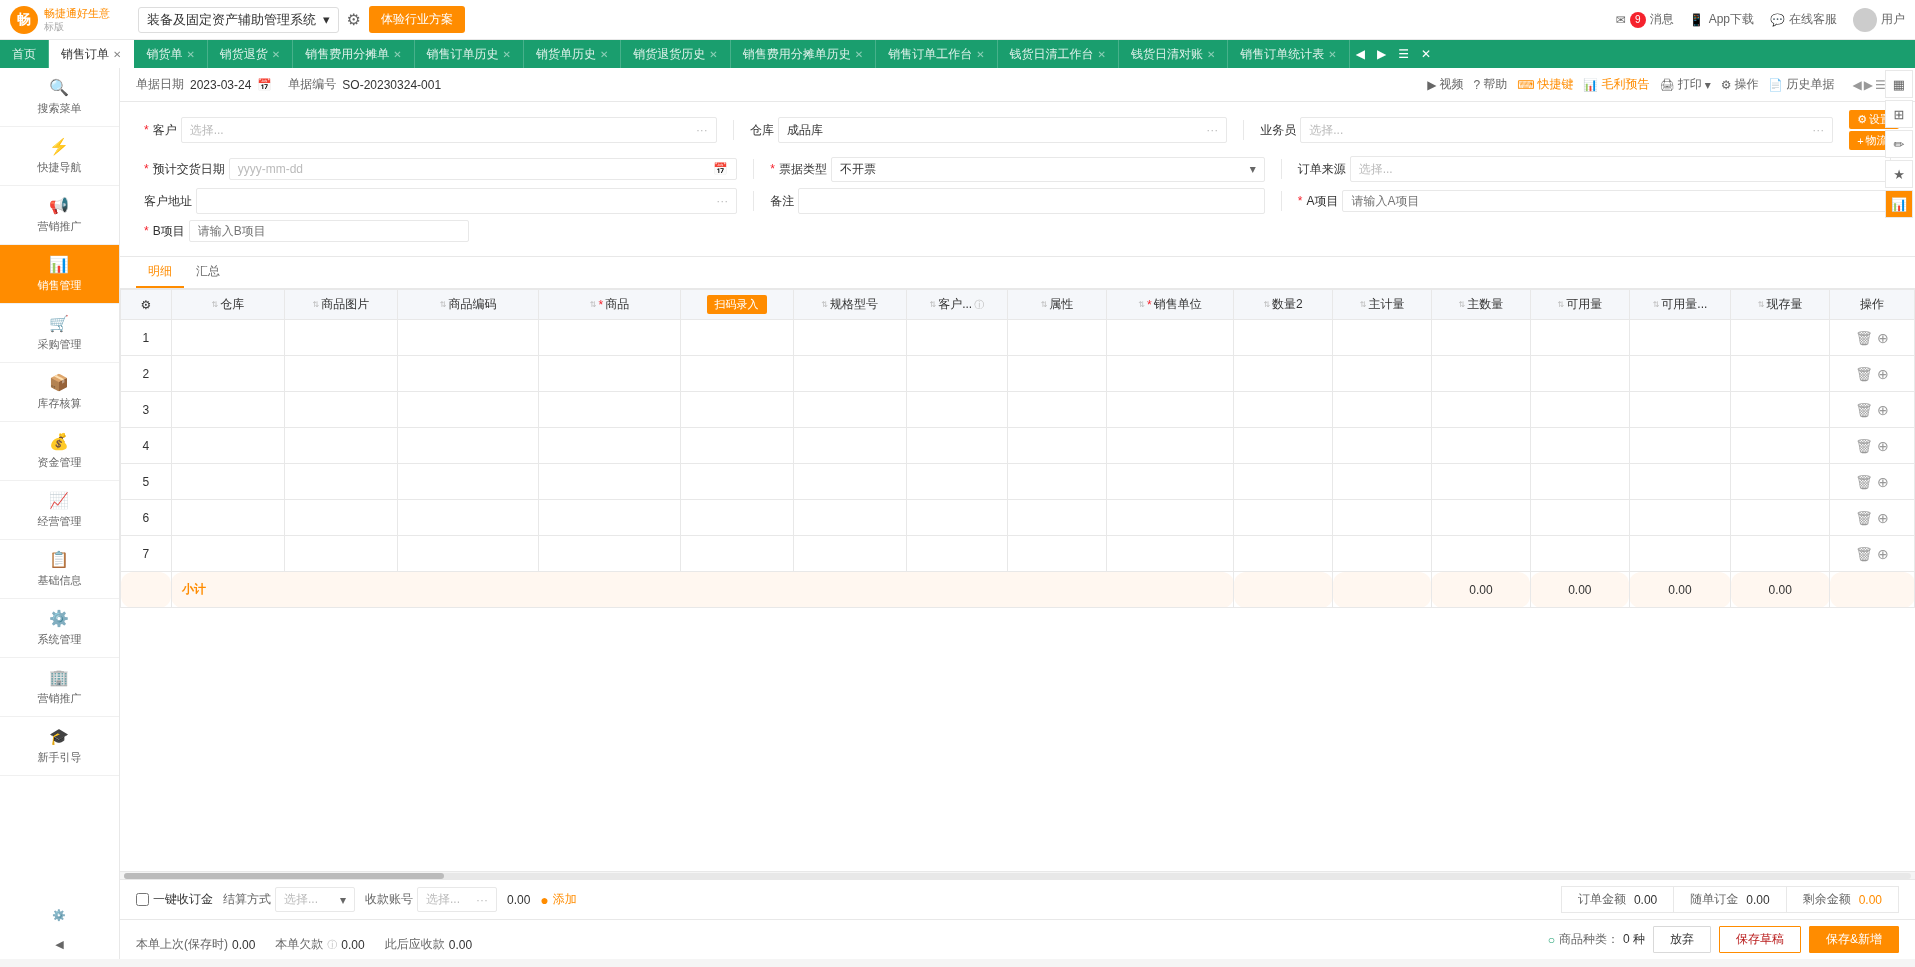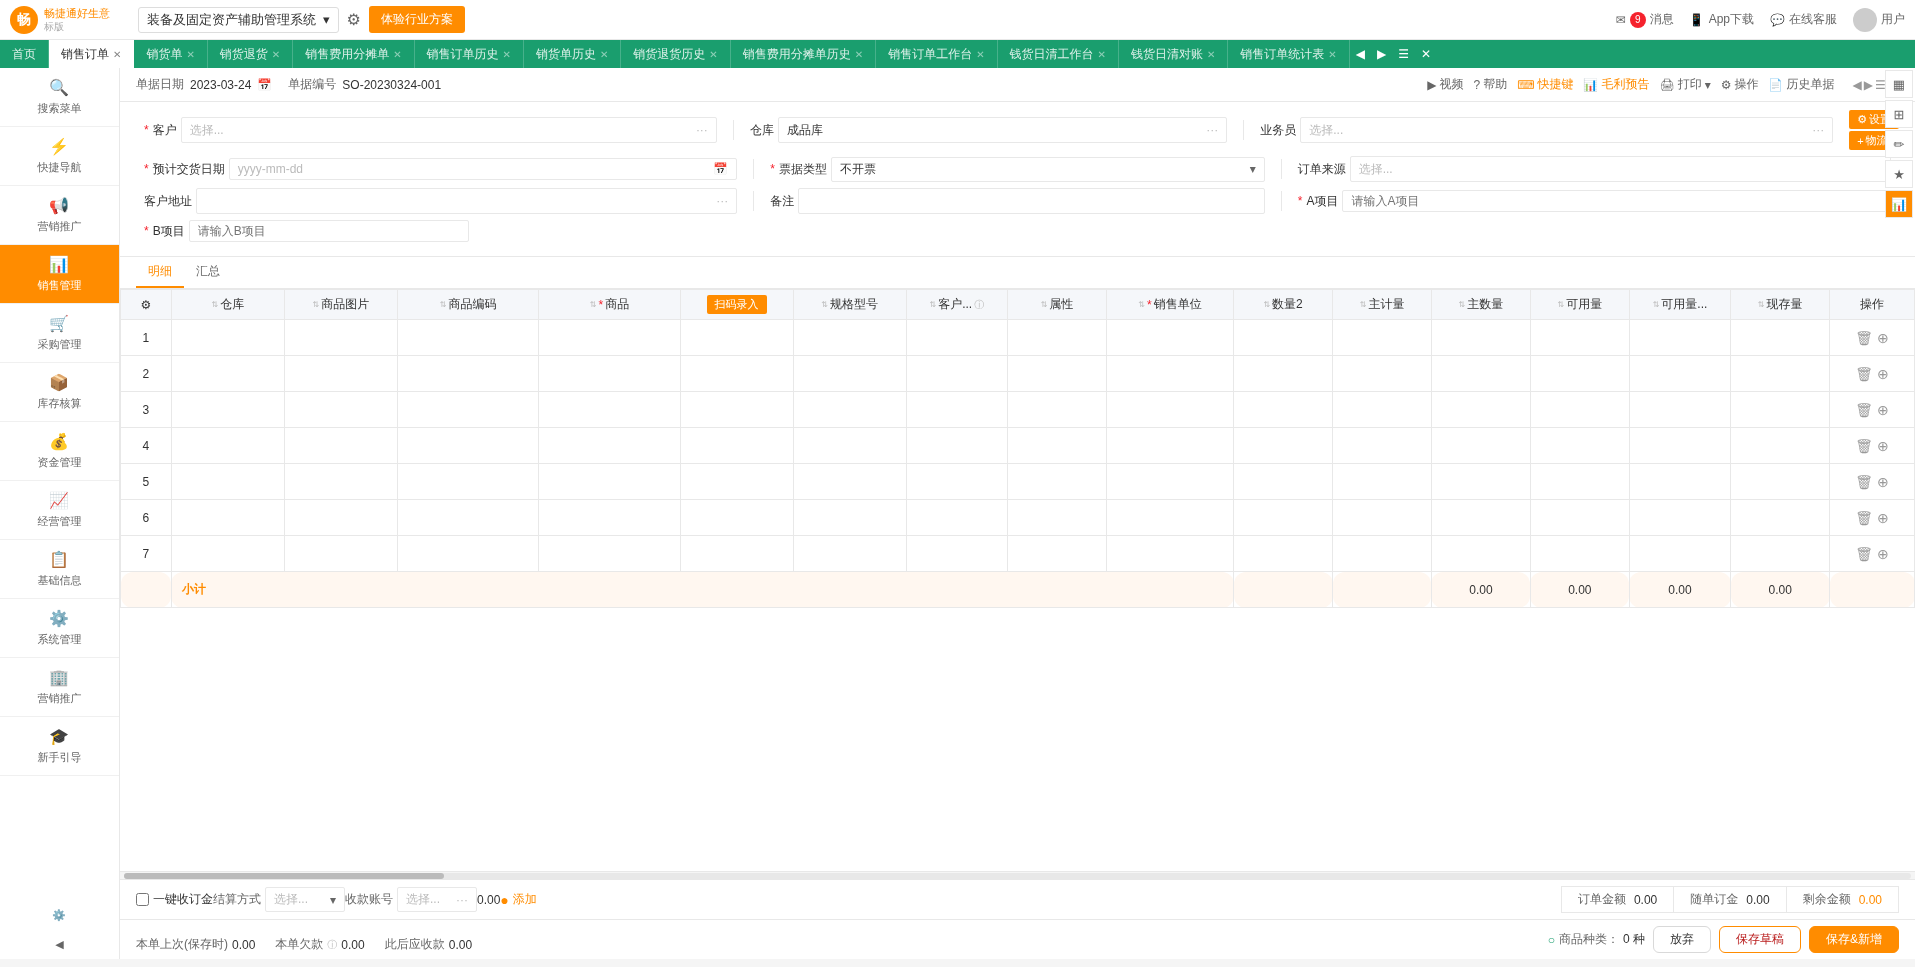--- a/index.html
+++ b/index.html
@@ -72,21 +72,21 @@
     
     .scroll-bar-area { height: 8px; background: #f5f5f5; border-top: 1px solid #e8e8e8; display: flex; align-items: center; padding: 0 4px; }
     .scroll-bar-track { flex: 1; height: 6px; background: #e8e8e8; border-radius: 3px; position: relative; }
     .scroll-bar-thumb { width: 320px; height: 6px; background: #bbb; border-radius: 3px; cursor: pointer; }
 
     
     .page-footer { background: #fff; border-top: 1px solid #e8e8e8; padding: 6px 16px; display: flex; align-items: flex-end; gap: 20px; font-size: 12px; }
     .footer-item { display: flex; align-items: center; gap: 4px; color: #666; }
     .footer-value { color: #333; }
     .footer-right { margin-left: auto; display: flex; align-items: center; gap: 8px; }
-    .footer-btn { border: 1px solid #d9d9d9; background: #fff; padding: 4px 16px; border-radius: 6px; cursor: pointer; font-size: 12px; color: #333; }
+    .footer-btn { border: 1px solid #d9d9d9; background: #fff; padding: 4px 16px; border-radius: 1px; cursor: pointer; font-size: 12px; color: #333; }
     .footer-btn.orange-outline { background: #fff; color: #b91c1c; border-color: #ff8c00; }
     .footer-btn.save-new { background: #ff8c00; color: white; border-color: #ff8c00; }
 
     .content-wrapper { flex: 1; display: flex; flex-direction: column; overflow: hidden; position: relative; }
 
     .right-side-icons { position: absolute; right: 0; top: 0; display: flex; flex-direction: column; gap: 2px; padding: 2px; z-index: 10; }
     .side-icon-btn { width: 28px; height: 28px; background: #fff; border: 1px solid #e8e8e8; display: flex; align-items: center; justify-content: center; cursor: pointer; font-size: 13px; color: #666; }
 
     .form-section { background: #fff; padding: 8px 16px; }
     .form-section-row { display: flex; align-items: flex-start; gap: 0; margin-bottom: 6px; }
@@ -613,21 +613,21 @@
         </tbody>
       </table>
     </div>
 
     <div class="scroll-bar-area">
       <div class="scroll-bar-track">
         <div class="scroll-bar-thumb"></div>
       </div>
     </div>
 
-    <div style="background:#fff;border-top:1px solid #e8e8e8;display:flex;align-items:center;padding:6px 16px;">
+    <div style="background:#fff;border-top:1px solid #e8e8e8;display:flex;align-items:center;padding:6px 16px;gap:10px;">
       <div style="display:flex;align-items:center;gap:4px;">
         <input type="checkbox" style="">
         <span style="font-size:12px;color:#333;">一键收订金</span>
       </div>
       <div style="display:flex;align-items:center;gap:4px;">
         <span style="font-size:12px;color:#666;">结算方式</span>
         <div style="display:flex;align-items:center;border:1px solid #e8e8e8;border-radius:2px;padding:3px 8px;min-width:80px;cursor:pointer;">
           <span style="color:#bbb;font-size:12px;flex:1;">选择...</span>
           <span style="color:#666;">▾</span>
         </div>

